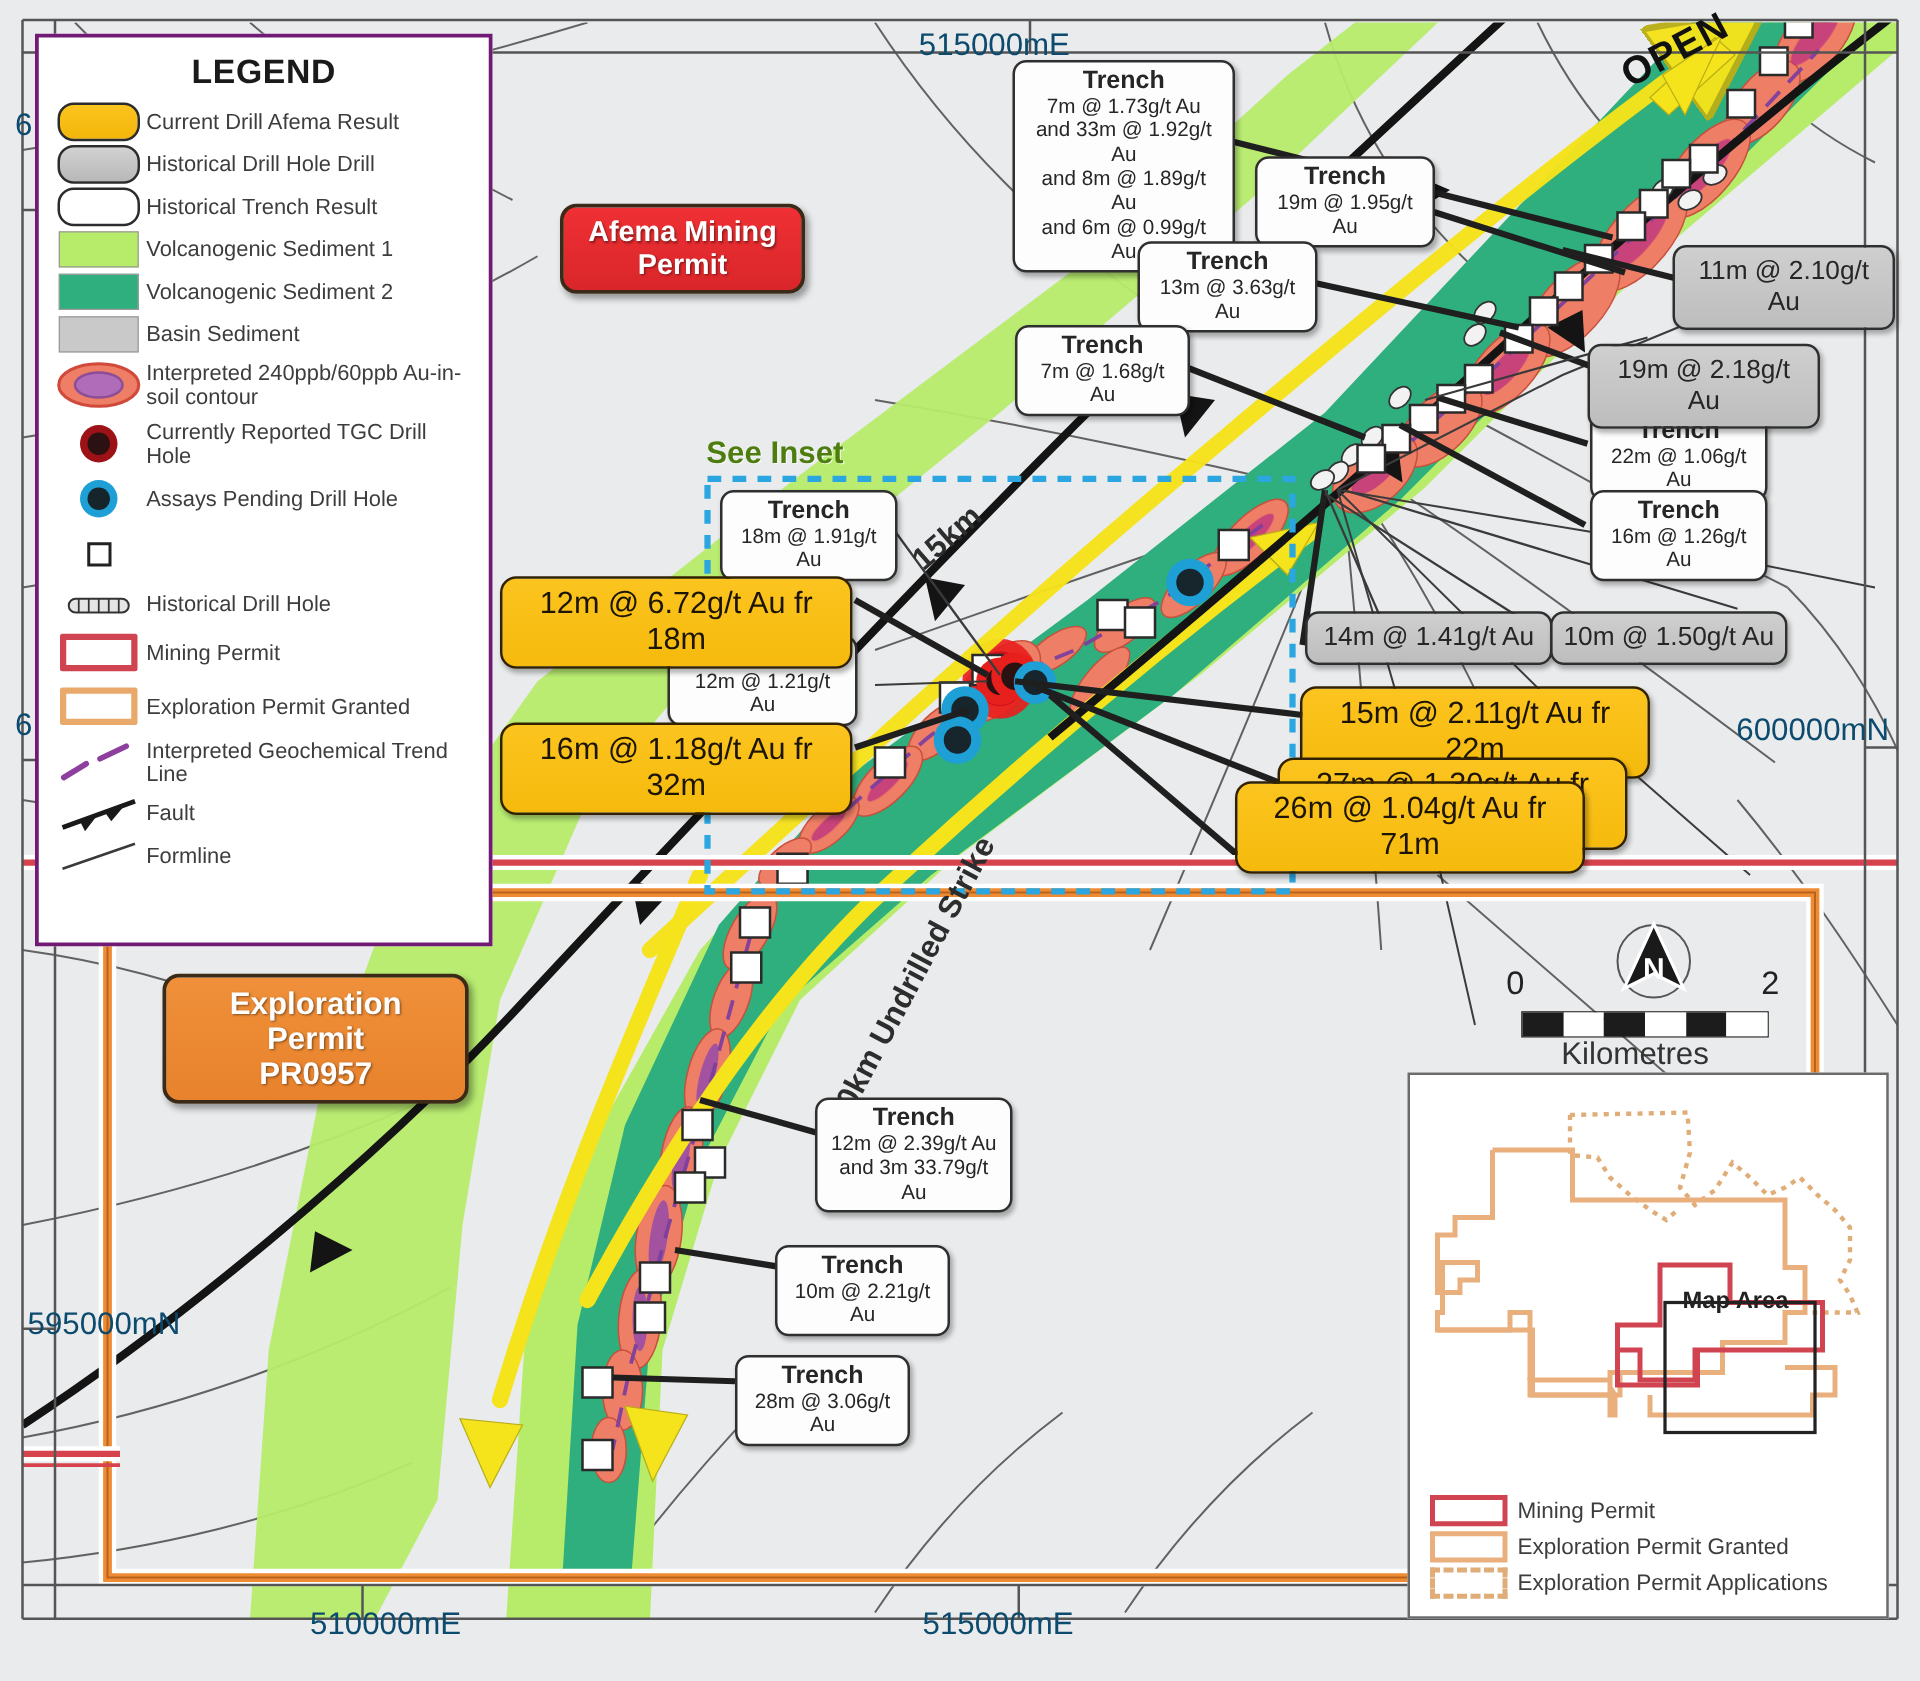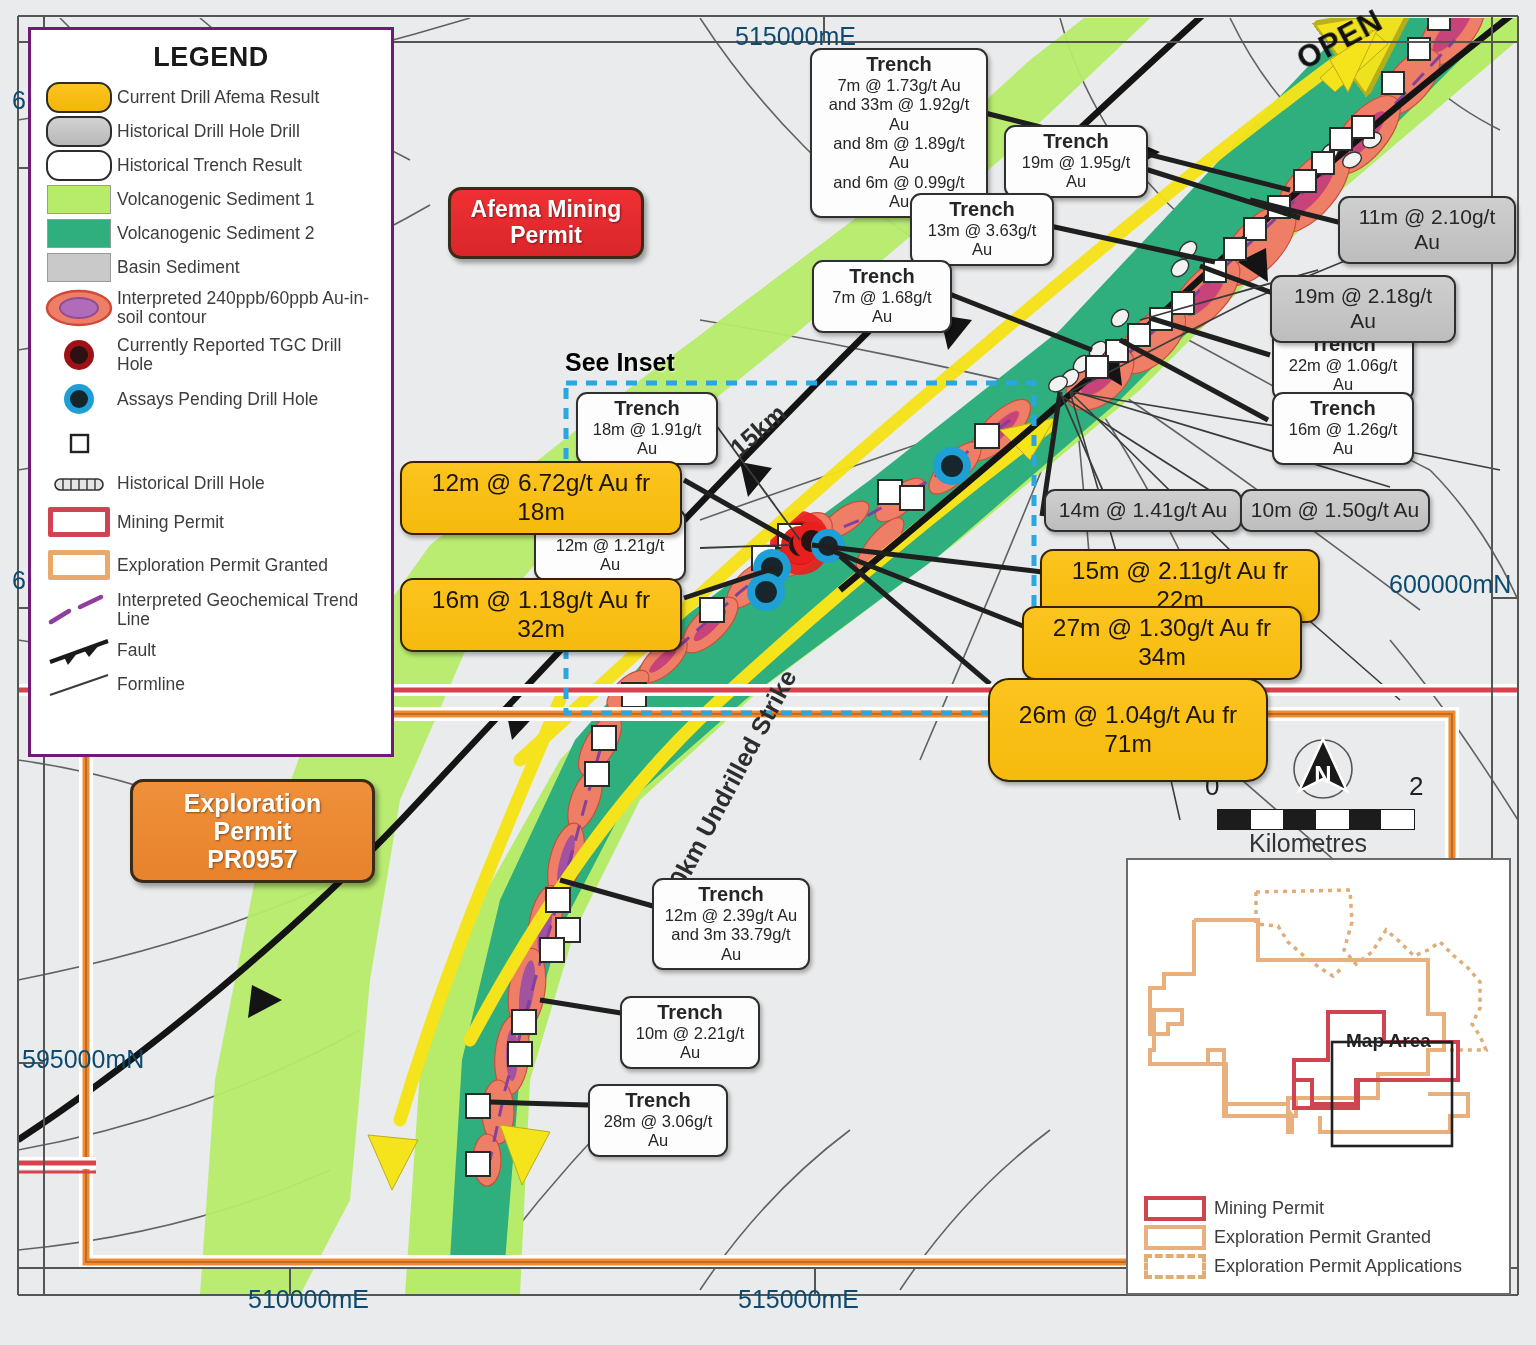--- a/index.html
+++ b/index.html
@@ -31,21 +31,21 @@
   .co-grey .co-line{font-size:21px;}
   .co-yellow .co-line{font-size:24.5px;color:#1c1405;}
 
   .badge{position:absolute;box-sizing:border-box;border:3px solid #3b2a18;border-radius:13px;
          text-align:center;font-weight:bold;color:#fff;line-height:1.12;padding:7px 10px;
          box-shadow:3px 4px 5px rgba(0,0,0,.35);text-shadow:1px 1px 2px rgba(0,0,0,.45);}
   .badge-red{background:linear-gradient(#ef3034,#d9262a);font-size:23px;}
   .badge-orange{background:linear-gradient(#f0903a,#e8822c);font-size:25px;}
 
   .maplabel{position:absolute;font-weight:bold;color:#2a2a2a;white-space:nowrap;}
-  .lbl-seeinset{color:#000000;font-size:25px;text-shadow:1px 1px 0 rgba(255,255,255,.7);}
+  .lbl-seeinset{color:#4d7c0f;font-size:25px;text-shadow:1px 1px 0 rgba(255,255,255,.7);}
   .lbl-open{font-size:31px;color:#111;transform:rotate(-28deg);letter-spacing:1px;}
   .lbl-15km{font-size:25px;transform:rotate(-41deg);color:#2d2d2d;}
   .lbl-10km{font-size:25px;transform:rotate(-62deg);color:#2d2d2d;}
   .coordlbl{position:absolute;font-size:25px;color:#0c4a6e;font-weight:normal;white-space:nowrap;}
   .scalebar{position:absolute;display:flex;border:1.5px solid #1c1c1c;height:19px;width:196px;}
   .scalebar div{flex:1;}
   .scale-num{position:absolute;font-size:26px;color:#222;}
   .scale-cap{position:absolute;font-size:25px;color:#333;font-weight:normal;}
 
   
@@ -489,21 +489,21 @@
     <div class="legend-row">
       <div class="legend-key">
         <svg width="66" height="28" viewBox="0 0 66 28">
           <line x1="4" y1="24" x2="62" y2="4" stroke="#3a3a3a" stroke-width="2"></line>
         </svg>
       </div>
       <div class="legend-label">Formline</div>
     </div>
   </div>
 
-  <div class="badge badge-red" style="left:448px;top:163px;width:196px;margin-top:24px;">
+  <div class="badge badge-red" style="left:448px;top:163px;width:196px;">
     <div>Afema Mining</div>
     <div>Permit</div>
   </div>
 
   <div class="badge badge-orange" style="left:130px;top:779px;width:245px;">
     <div>Exploration Permit</div>
     <div>PR0957</div>
   </div>
 
   <div class="maplabel lbl-seeinset" style="left:565px;top:348px;">See Inset</div>
@@ -615,21 +615,21 @@
   </div>
   <div class="callout co-yellow" style="left:400px;top:578px;width:282px;padding:6px 10px;">
     <div class="co-line">16m @ 1.18g/t Au fr 32m</div>
   </div>
   <div class="callout co-yellow" style="left:1040px;top:549px;width:280px;padding:6px 10px;">
     <div class="co-line">15m @ 2.11g/t Au fr 22m</div>
   </div>
   <div class="callout co-yellow" style="left:1022px;top:606px;width:280px;padding:6px 10px;">
     <div class="co-line">27m @ 1.30g/t Au fr 34m</div>
   </div>
-  <div class="callout co-yellow" style="left:988px;top:678px;width:280px;padding:21px 10px;border-radius:21px;">
+  <div class="callout co-yellow" style="left:988px;top:625px;width:280px;padding:6px 10px;">
     <div class="co-line">26m @ 1.04g/t Au fr 71m</div>
   </div>
 
   <div class="inset">
     <svg width="381" height="330" viewBox="0 0 381 330" style="position:absolute;left:0;top:4px;">
 
       <path d="M128,28 L222,26 L224,58 L216,86 L228,100 L244,88 L258,66 L272,78 L286,92 L300,86 L312,78 L326,92 L340,104 L352,118 L352,144 L344,160 L352,172 L358,186 L340,186 L322,186" fill="none" stroke="#e0ac78" stroke-width="3.5" stroke-dasharray="4 5"></path>
       <path d="M128,28 L128,60 L150,62 L160,78 L176,92 L192,104 L205,112 L214,104" fill="none" stroke="#e0ac78" stroke-width="3.5" stroke-dasharray="4 5"></path>
 
       <path d="M66,56 L130,56 L130,96 L300,96 L300,150 L316,150 L316,186 L300,186 L300,210

